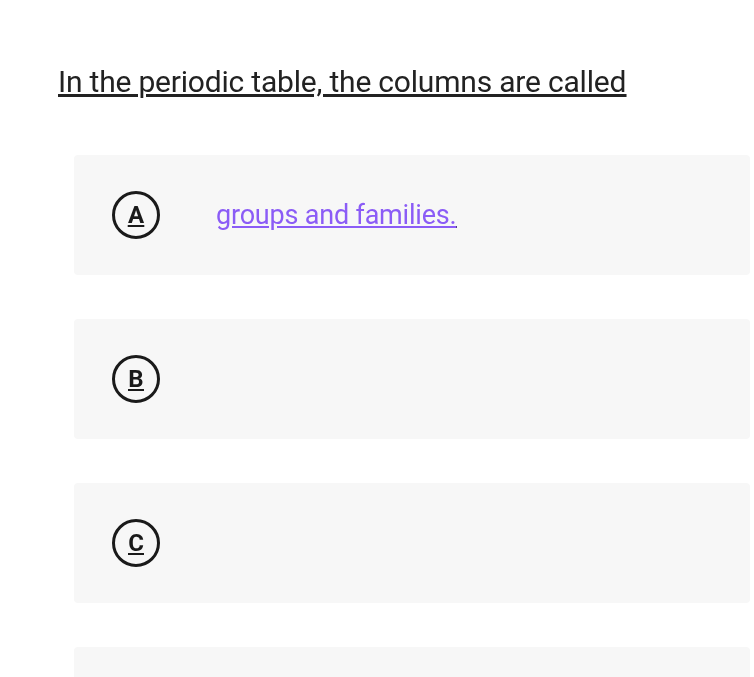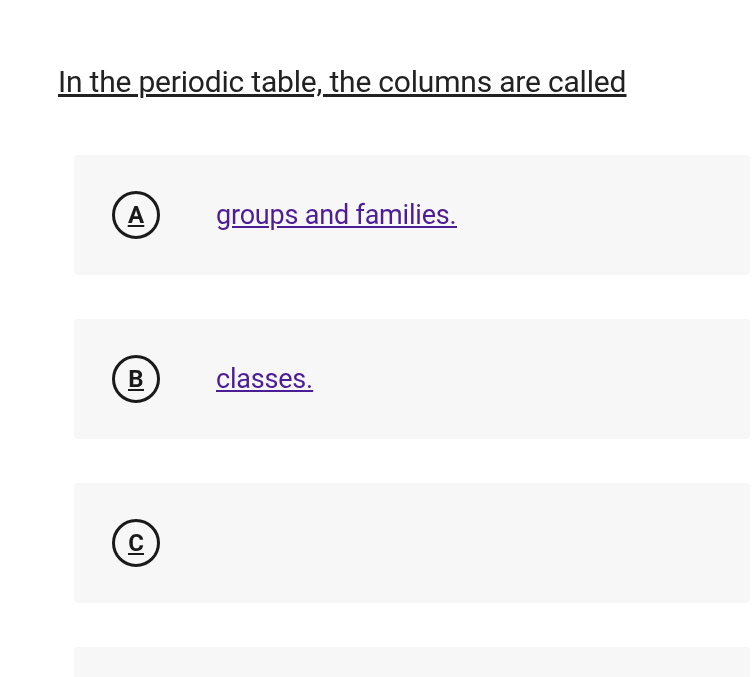--- a/index.html
+++ b/index.html
@@ -46,37 +46,36 @@
     align-items: center;
     justify-content: center;
     font-size: 24px;
     font-weight: 700;
     color: #1a1a1a;
     flex-shrink: 0;
   }
   .option-text {
     font-size: 27px;
     font-weight: 400;
-    color: #4c1d95;
+    color: #8b5cf6;
     letter-spacing: -0.2px;
   }
 </style>
 </head>
 <body>
 
 <div class="question">In the periodic table, the columns are called</div>
 
 <div class="options">
   <div class="option">
     <div class="letter-circle">A</div>
     <div class="option-text">groups and families.</div>
   </div>
   <div class="option">
     <div class="letter-circle">B</div>
-    <div class="option-text">classes.</div>
   </div>
   <div class="option">
     <div class="letter-circle">C</div>
   </div>
   <div class="option">
     <div class="letter-circle">D</div>
   </div>
   <div class="option">
     <div class="letter-circle">E</div>
   </div>

